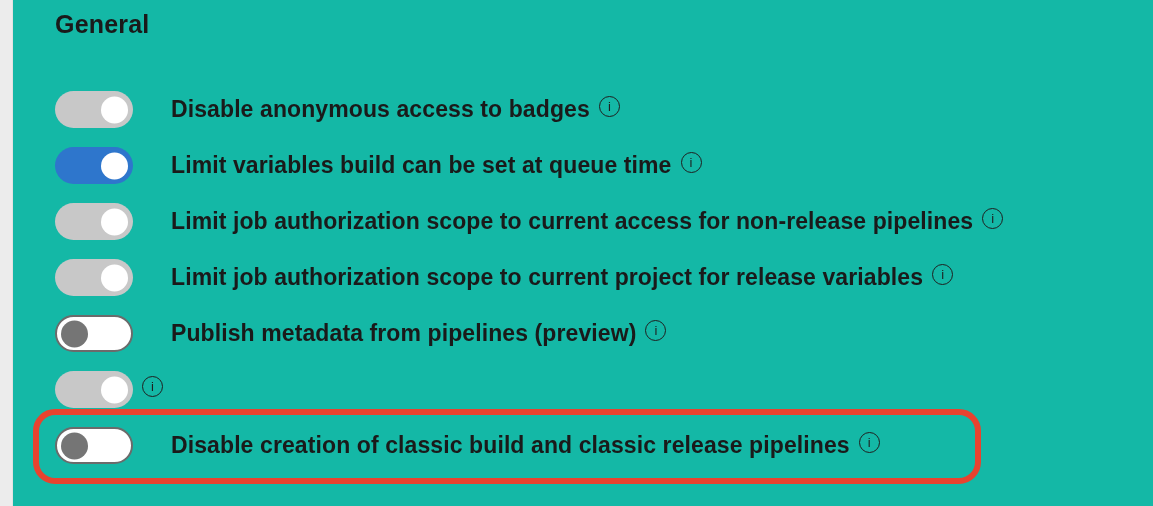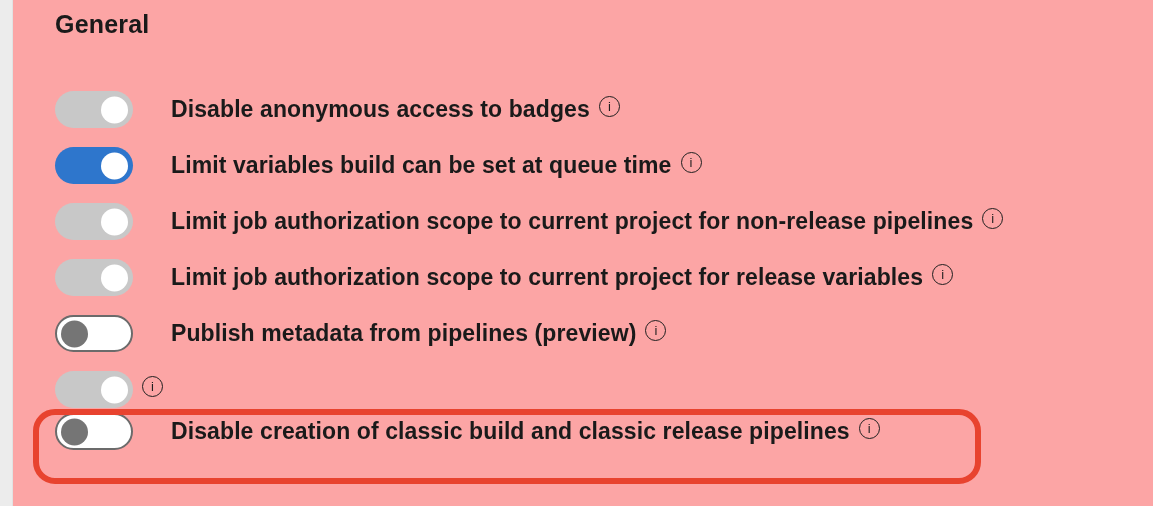--- a/index.html
+++ b/index.html
@@ -1,35 +1,35 @@
 <!DOCTYPE html>
 <html style="--toggle-on: #2e76cc; --toggle-disabled: #c8c8c8; --toggle-off-border: #6b6b6b; --toggle-off-knob: #757575; --annotation: #e8432f; --text: #1a1a1a;"><head>
 <meta charset="utf-8">
 <style>
   * { margin:0; padding:0; box-sizing:border-box; }
   html,body { background:#ffffff; }
   body { font-family:"Liberation Sans", sans-serif; color:var(--text,#1a1a1a); }
   .page {
-    position:relative; width:1153px; height:506px; background:#fca5a5; overflow:hidden;
+    position:relative; width:1153px; height:506px; background:#14b8a6; overflow:hidden;
   }
   .panel-edge {
     position:absolute; left:0; top:0; width:13px; height:506px;
     background:#ececec; border-right:1px solid #e2e2e2;
   }
   .heading {
     position:absolute; left:55px; top:10px;
     font-size:25px; font-weight:700; letter-spacing:0.2px; color:var(--text,#1a1a1a);
   }
   .row {
     position:absolute; left:55px; height:37px;
     display:flex; align-items:center; white-space:nowrap;
   }
   .row.r0 { top:91px; } .row.r1 { top:147px; } .row.r2 { top:203px; }
   .row.r3 { top:259px; } .row.r4 { top:315px; } .row.r5 { top:371px; }
-  .row.r6 { top:413px;justify-content:center; }
+  .row.r6 { top:427px;justify-content:center; }
   .toggle {
     position:relative; width:78px; height:37px; border-radius:19px;
     flex:0 0 78px; cursor:pointer;
   }
   .toggle[data-state="on"] { background:var(--toggle-on,#2e76cc); }
   .toggle[data-state="on-disabled"] { background:var(--toggle-disabled,#c8c8c8); }
   .toggle[data-state="off"] { background:#fff; border:2px solid var(--toggle-off-border,#6b6b6b); }
   .knob {
     position:absolute; top:50%; transform:translateY(-50%);
     width:27px; height:27px; border-radius:50%;
@@ -77,21 +77,21 @@
       <span class="knob"></span>
     </div>
     <span class="label">Limit variables build can be set at queue time</span>
     <span class="info">i</span>
   </div>
 
   <div class="row r2">
     <div class="toggle" data-state="on-disabled">
       <span class="knob"></span>
     </div>
-    <span class="label">Limit job authorization scope to current project for non-release pipelines</span>
+    <span class="label">Limit job authorization scope to current access for non-release pipelines</span>
     <span class="info">i</span>
   </div>
 
   <div class="row r3">
     <div class="toggle" data-state="on-disabled">
       <span class="knob"></span>
     </div>
     <span class="label">Limit job authorization scope to current project for release variables</span>
     <span class="info">i</span>
   </div>

